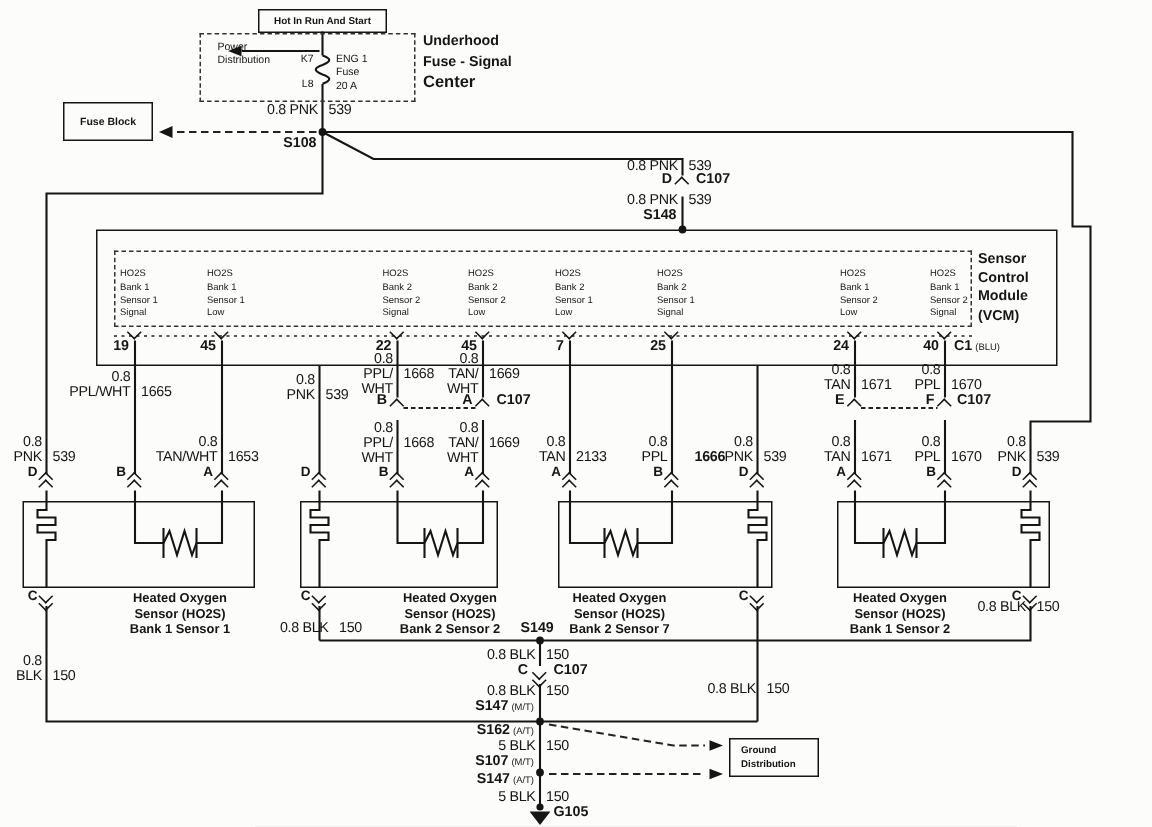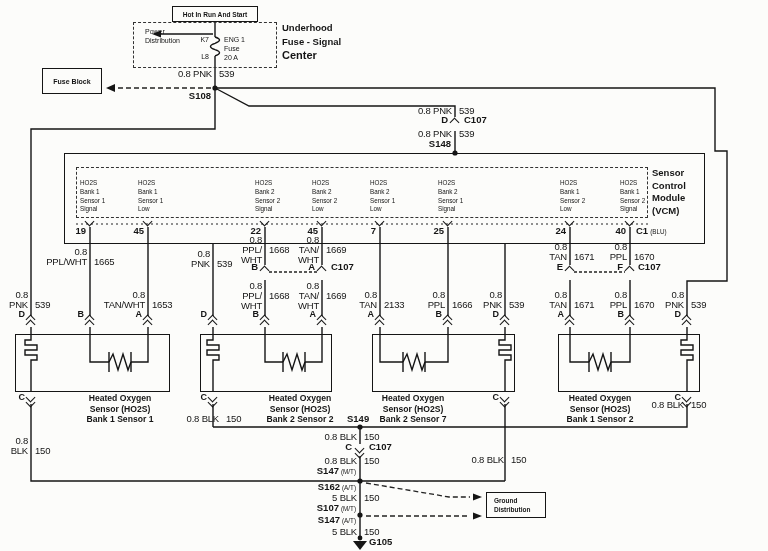--- a/index.html
+++ b/index.html
@@ -239,21 +239,21 @@
       <div class="txt wl r" style="right: 506px; top: 301px;">WHT</div>
       <div class="txt wl r" style="right: 449px; top: 281px;">0.8</div>
       <div class="txt wl r" style="right: 449px; top: 291px;">TAN/</div>
       <div class="txt wl" style="left: 326px; top: 291px;">1669</div>
       <div class="txt wl r" style="right: 449px; top: 301px;">WHT</div>
       <div class="txt wl r" style="right: 391px; top: 290px;">0.8</div>
       <div class="txt wl r" style="right: 391px; top: 300px;">TAN</div>
       <div class="txt wl" style="left: 384px; top: 300px;">2133</div>
       <div class="txt wl r" style="right: 323px; top: 290px;">0.8</div>
       <div class="txt wl r" style="right: 323px; top: 300px;">PPL</div>
-      <div class="txt wl" style="left: 452px; top: 300px;">1666</div>
+      <div class="txt wl" style="left: 463px; top: 300px; font-weight: bold;">1666</div>
       <div class="txt wl r" style="right: 266px; top: 290px;">0.8</div>
       <div class="txt wl r" style="right: 266px; top: 300px;">PNK</div>
       <div class="txt wl" style="left: 509px; top: 300px;">539</div>
       <div class="txt wl r" style="right: 201px; top: 290px;">0.8</div>
       <div class="txt wl r" style="right: 201px; top: 300px;">TAN</div>
       <div class="txt wl" style="left: 574px; top: 300px;">1671</div>
       <div class="txt wl r" style="right: 141px; top: 290px;">0.8</div>
       <div class="txt wl r" style="right: 141px; top: 300px;">PPL</div>
       <div class="txt wl" style="left: 634px; top: 300px;">1670</div>
       <div class="txt wl r" style="right: 84px; top: 290px;">0.8</div>

